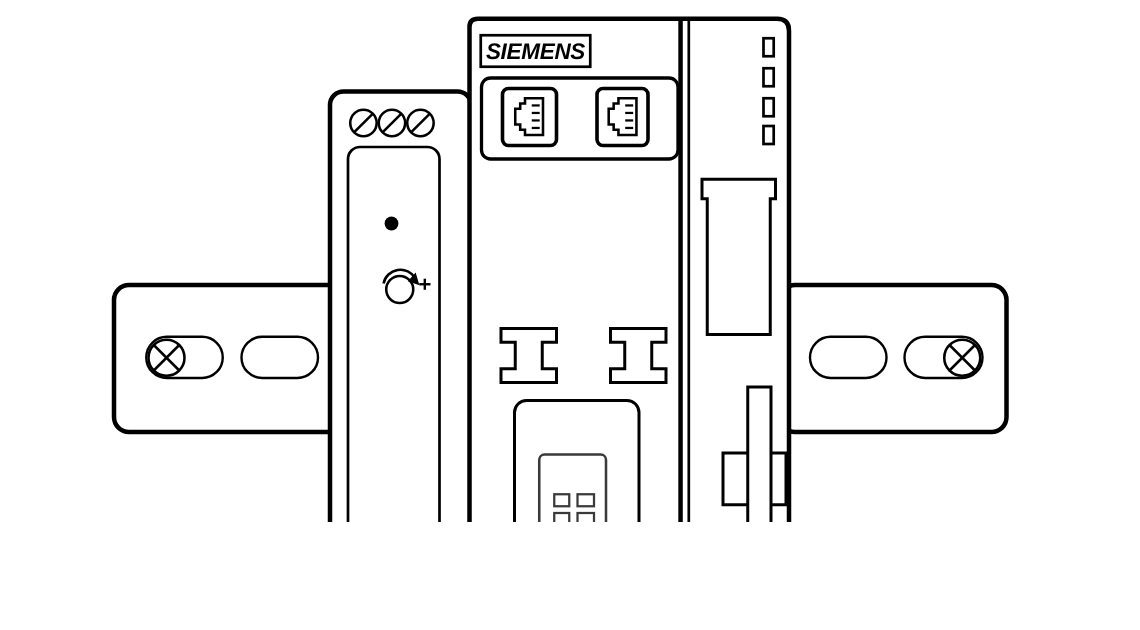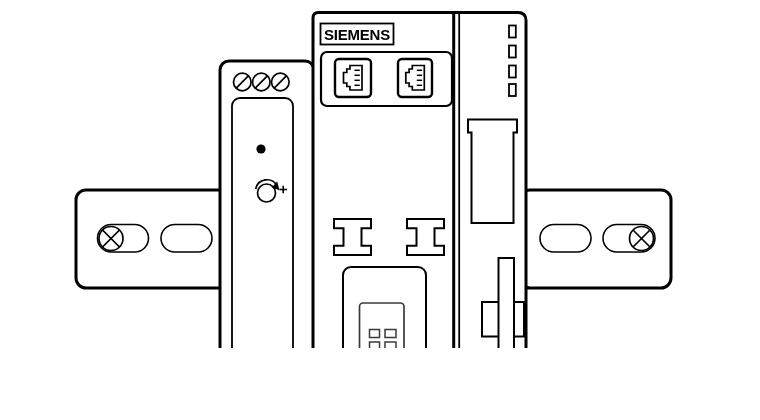--- a/index.html
+++ b/index.html
@@ -1,16 +1,16 @@
 <!DOCTYPE html>
 <html style="--line: #000000; --background: #ffffff; --detail: #3a3a3a;"><head>
 <meta charset="utf-8">
 <style>
   html,body { margin:0; padding:0; background: var(--background, #ffffff); }
-  .stage { position:relative; width:760px; height:348px; background: var(--background,#ffffff); overflow:hidden; }
+  .stage { position:relative; width:760px; height:348px; background: var(--background,#ffffff); overflow:hidden;font-style:italic; }
   svg { display:block; }
   .ln  { stroke: var(--line,#000000); fill: var(--background,#ffffff); }
   .nf  { stroke: var(--line,#000000); fill: none; }
   .fl  { fill: var(--line,#000000); stroke: none; }
   .dt  { stroke: var(--detail,#3a3a3a); fill: var(--background,#ffffff); }
   .brand-text {
     font-family: "Liberation Sans", "DejaVu Sans", sans-serif;
     font-weight: bold;
     font-size: 15px;
     letter-spacing: -0.2px;

